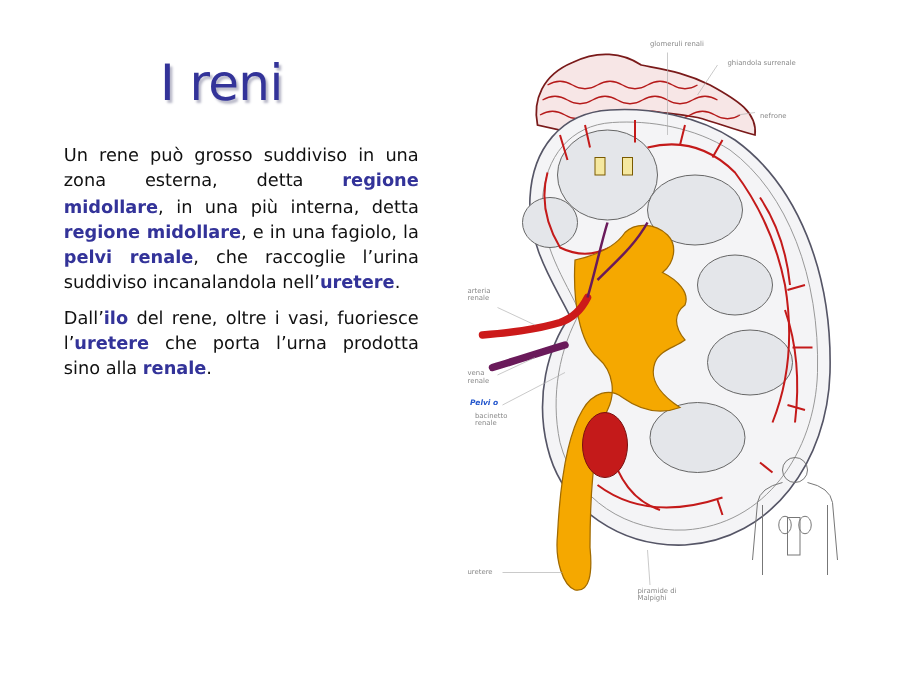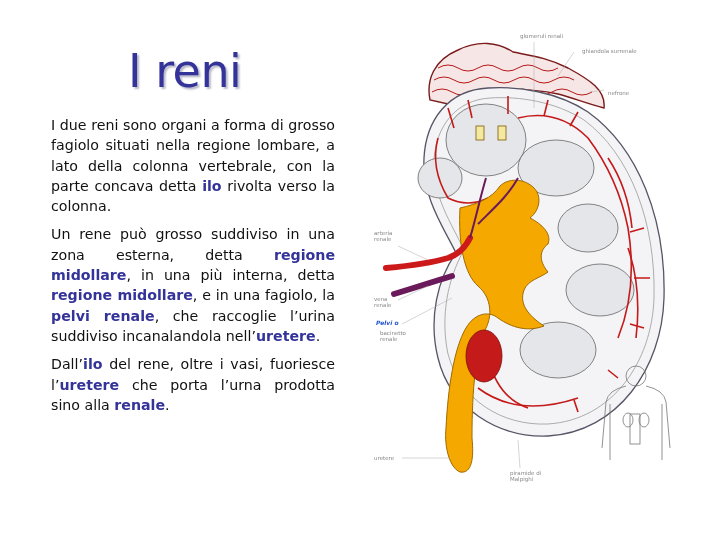--- a/index.html
+++ b/index.html
@@ -1,31 +1,30 @@
 <!DOCTYPE html>
 <html><head>
 <meta charset="utf-8">
 <style>
   html,body{margin:0;padding:0;background:#ffffff;}
   body{width:720px;height:540px;position:relative;overflow:hidden;font-family:"DejaVu Sans",sans-serif;}
-  .title{position:absolute;left:128px;top:44px;font-size:46px;color:#333399;font-family:"DejaVu Sans",sans-serif;letter-spacing:-0.5px;text-shadow:2px 2px 2px #b8b8c8;margin:0;font-weight:normal;}
+  .title{position:absolute;left:128px;top:44px;font-size:40px;color:#333399;font-family:"DejaVu Sans",sans-serif;letter-spacing:-0.5px;text-shadow:2px 2px 2px #b8b8c8;margin:0;font-weight:normal;}
   .body-text{position:absolute;left:51px;top:115px;width:284px;font-size:14.2px;line-height:20.3px;color:#111;text-align:justify;font-family:"DejaVu Sans",sans-serif;}
   .body-text p{margin:0 0 8px 0;}
   .hl{color:#333399;font-weight:bold;}
   .figure{position:absolute;left:368px;top:28px;width:336px;height:464px;}
   .label{position:absolute;font-size:5.5px;color:#888;font-family:"DejaVu Sans",sans-serif;line-height:6px;}
   .label.blue{color:#2255cc;font-style:italic;font-weight:bold;font-size:6px;}
 </style>
 </head>
 <body>
 
 <h1 class="title">I reni</h1>
 
 <div class="body-text" id="bodytext">
-    <p><span>I due reni sono organi a forma di grosso fagiolo situati nella regione lombare, a lato della colonna vertebrale, con la parte concava detta </span><span class="hl">ilo</span><span> rivolta verso la colonna.</span></p>
     <p><span>Un rene può grosso suddiviso  in una zona esterna, detta </span><span class="hl">regione midollare</span><span>, in una più interna, detta </span><span class="hl">regione midollare</span><span>, e in una fagiolo, la </span><span class="hl">pelvi renale</span><span>, che raccoglie l’urina suddiviso incanalandola nell’</span><span class="hl">uretere</span><span>.</span></p>
     <p><span>Dall’</span><span class="hl">ilo</span><span> del rene, oltre i vasi, fuoriesce l’</span><span class="hl">uretere</span><span> che porta l’urna prodotta sino alla </span><span class="hl">renale</span><span>.</span></p>
   </div>
 
 <div class="figure">
   <svg width="336" height="464" viewBox="0 0 336 464">
 
     <path d="M62 72 C58 52 66 32 90 22 C110 12 130 14 145 24 C165 28 180 30 200 40 C222 52 238 62 236 80 C220 76 205 70 190 66 C150 58 110 60 80 76 Z" fill="#f7e6e6" stroke="#7a1a1a" stroke-width="1.4"></path>
     <g fill="none" stroke="#b51a1a" stroke-width="1">
       <path d="M70 40 q10 -6 20 0 q10 6 20 0 q10 -6 20 0 q10 6 20 0 q10 -6 20 0 q10 6 20 0"></path>

